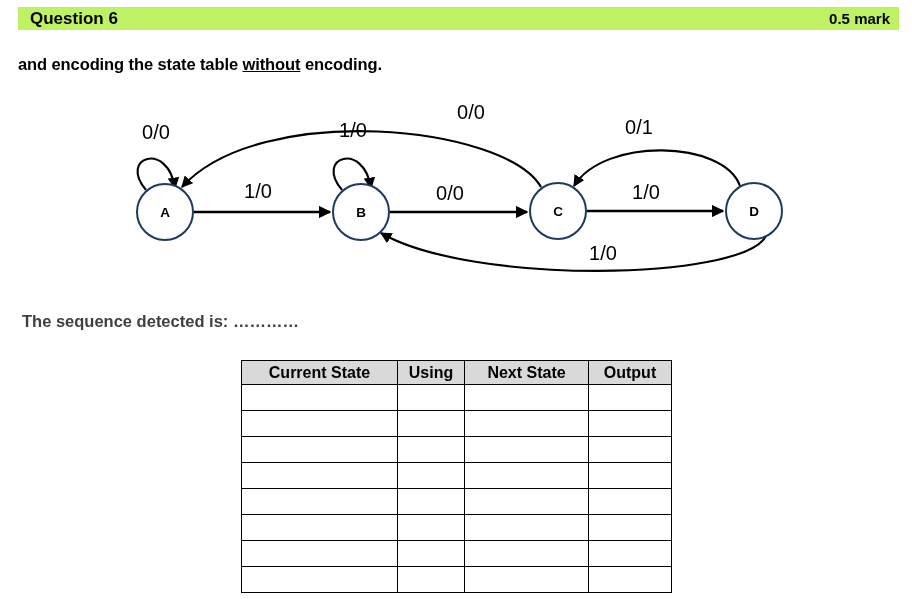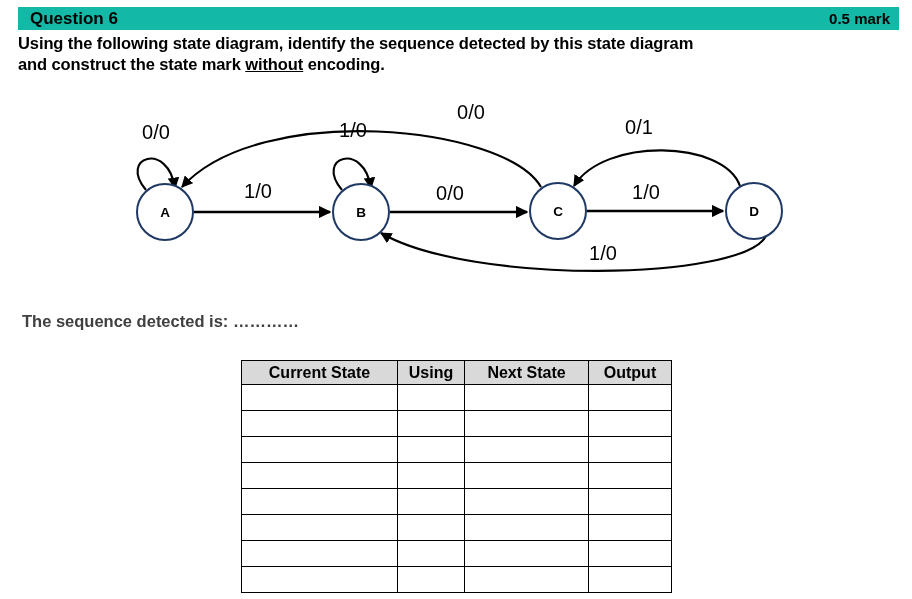--- a/index.html
+++ b/index.html
@@ -15,21 +15,21 @@
     overflow: hidden;
   }
 
   
   #question-header {
     position: absolute;
     left: 18px;
     top: 7px;
     width: 881px;
     height: 23px;
-    background: #14b8a6;
+    background: #bef264;
     display: flex;
     align-items: center;
     justify-content: space-between;
     box-sizing: border-box;
     padding: 0 9px 0 12px;
   }
   #question-header .qtitle {
     font-size: 17px;
     font-weight: bold;
     color: #000;
@@ -123,22 +123,22 @@
 </style>
 </head>
 <body>
 
 <div id="question-header">
   <span class="qtitle">Question 6</span>
   <span class="qmark">0.5 mark</span>
 </div>
 
 <div id="prompt-text">
-  <span>Using the following state diagram, identify the sequence detected by this state diagram</span><br>
-  <span>and construct the state mark </span><u>without</u><span> encoding.</span>
+  <br>
+  <span>and encoding the state table </span><u>without</u><span> encoding.</span>
 </div>
 
 <div id="state-diagram">
   <svg width="912" height="200" viewBox="0 0 912 200" xmlns="http://www.w3.org/2000/svg">
     <defs>
       <marker id="arrow" viewBox="0 0 10 10" refX="9" refY="5" markerWidth="5.5" markerHeight="5.5" orient="auto-start-reverse">
         <path d="M 0 0 L 10 5 L 0 10 z" fill="#000000"></path>
       </marker>
     </defs>
 

